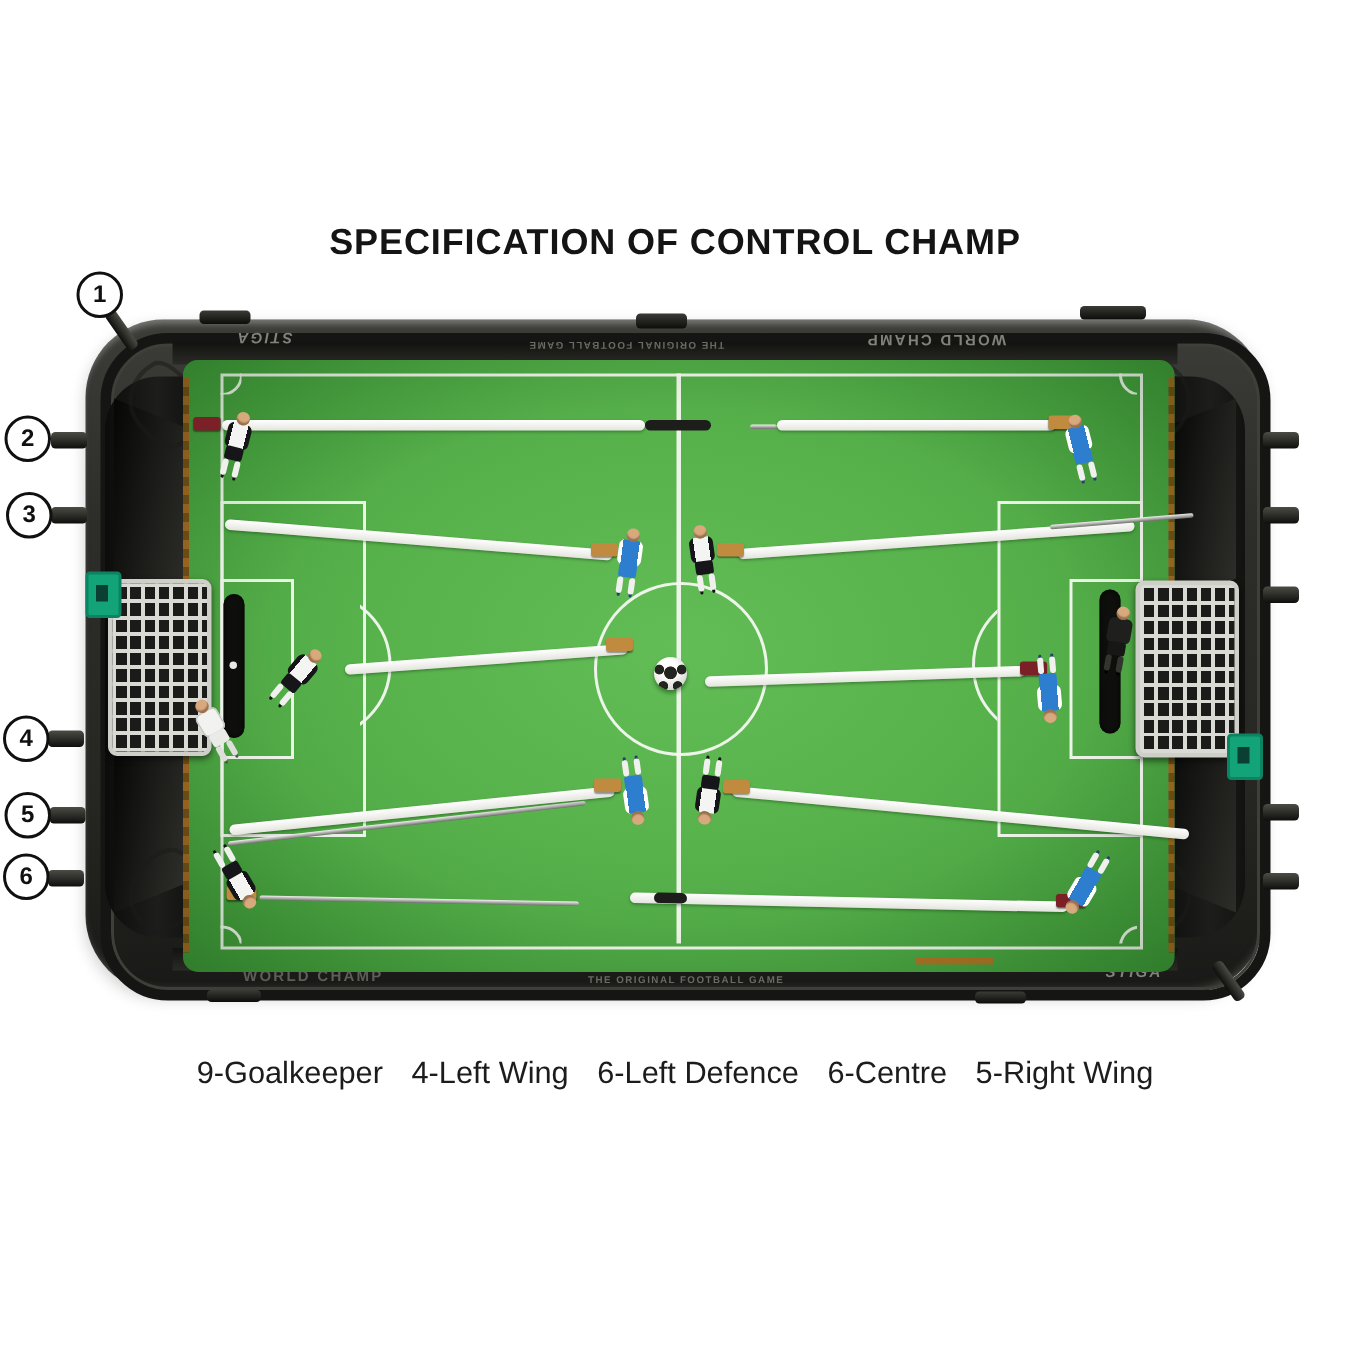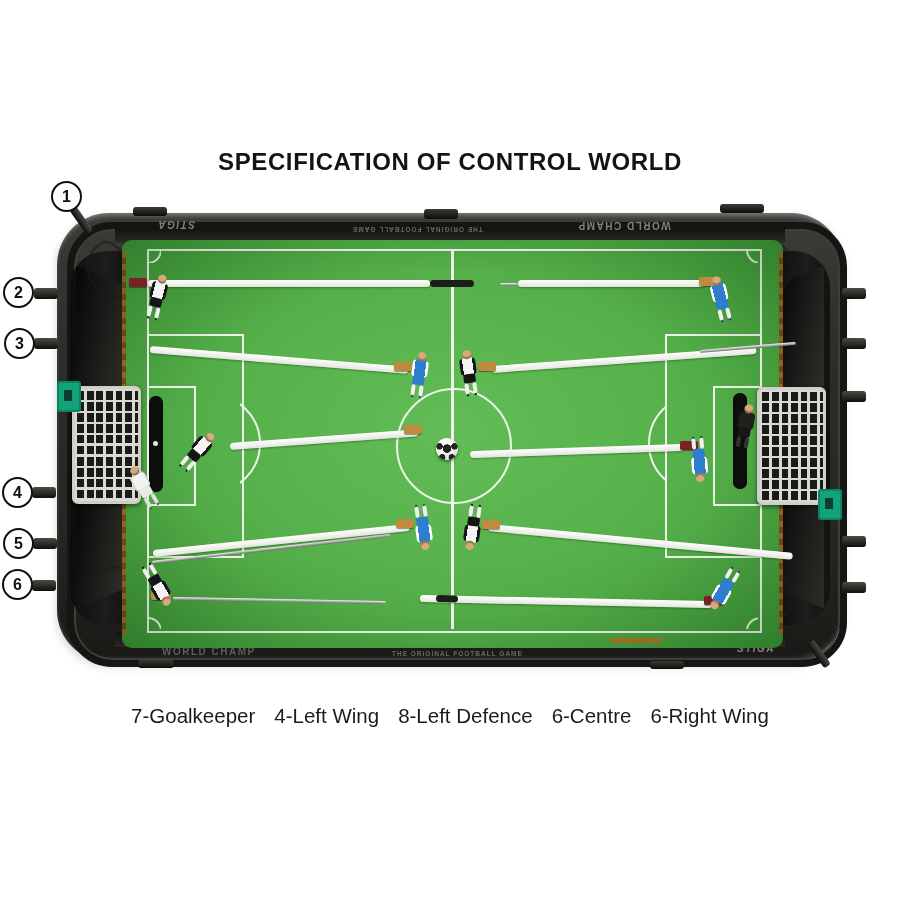--- a/index.html
+++ b/index.html
@@ -92,21 +92,21 @@
                    radial-gradient(circle at 72% 88%,#23231f 0 3px,transparent 3.5px),
                    radial-gradient(circle at 42% 35%,#ffffff 30%,#d8d8d2 75%,#9a9a94 100%);
         box-shadow:0 2px 3px rgba(0,40,0,.45);}
   .stub{width:24px;height:11px;background:linear-gradient(#4c4c46,#0e0e0c);border-radius:3px;z-index:2;}
 </style>
 </head>
 <body>
 
 <div class="scene">
 
-  <div class="abs title">SPECIFICATION OF CONTROL WORLD</div>
+  <div class="abs title">SPECIFICATION OF CONTROL CHAMP</div>
 
   <div class="abs callout" style="left:51px;top:181px;">1</div>
   <div class="abs callout" style="left:3px;top:277px;">2</div>
   <div class="abs callout" style="left:4px;top:328px;">3</div>
   <div class="abs callout" style="left:2px;top:477px;">4</div>
   <div class="abs callout" style="left:3px;top:528px;">5</div>
   <div class="abs callout" style="left:2px;top:569px;">6</div>
 
   <div class="abs board">
     <div class="abs frame-ring"></div>
@@ -310,20 +310,20 @@
   <div class="abs stub" style="left:66px;top:216px;width:30px;height:8px;transform:rotate(55deg);"></div>
   <div class="abs stub" style="left:804px;top:650px;width:30px;height:8px;transform:rotate(55deg);"></div>
 
   <div class="abs tab" style="left:133px;top:207px;width:34px;height:9px;"></div>
   <div class="abs tab" style="left:424px;top:209px;width:34px;height:10px;"></div>
   <div class="abs tab" style="left:720px;top:204px;width:44px;height:9px;"></div>
   <div class="abs tab" style="left:138px;top:660px;width:36px;height:8px;"></div>
   <div class="abs tab" style="left:650px;top:661px;width:34px;height:8px;"></div>
 
   <div class="abs legend">
-    <span>7-Goalkeeper</span>
+    <span>9-Goalkeeper</span>
     <span>4-Left Wing</span>
-    <span>8-Left Defence</span>
+    <span>6-Left Defence</span>
     <span>6-Centre</span>
-    <span>6-Right Wing</span>
+    <span>5-Right Wing</span>
   </div>
 
 </div>
 
 </body></html>

